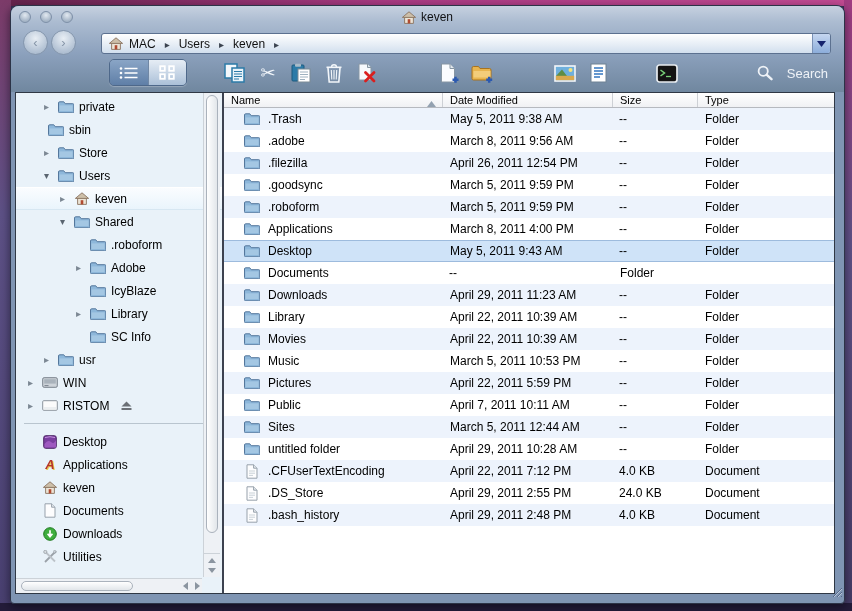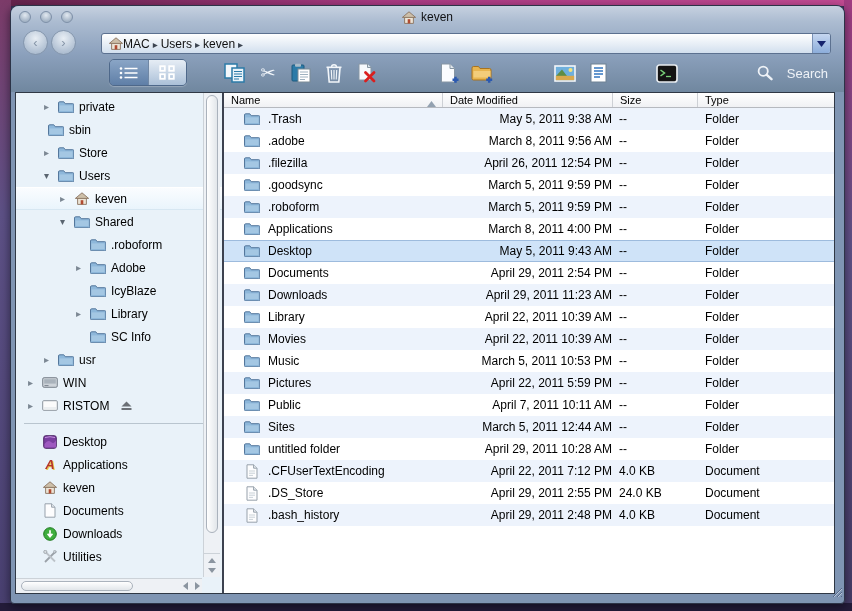--- a/index.html
+++ b/index.html
@@ -33,21 +33,21 @@
   
   .navbtn { position:absolute; top:24px; width:25px; height:25px; border-radius:50%;
     background:radial-gradient(circle at 50% 32%,#e8eef4,#b9c7d8 60%,#9db0c6);
     border:1px solid #8496ad; color:rgba(70,90,115,.55); font-size:13px;
     display:flex; align-items:center; justify-content:center; }
   .navbtn.back { left:12px; } .navbtn.fwd { left:40px; }
   .pathbar { position:absolute; left:90px; right:13px; top:27px; height:21px;
     background:linear-gradient(180deg,#ffffff,#d2dfee);
     border:1px solid #5c7190; border-radius:3px;
     display:flex; align-items:center; padding-left:7px; font-size:12px; color:#111; }
-  .pathbar .crumb { margin:0 0; }
+  .pathbar .crumb { margin:0 6px; }
   .pathbar .psep { margin:0 3px; font-size:10px; color:#3c4450; }
   .path-dd { position:absolute; right:0; top:0; bottom:0; width:18px;
     background:linear-gradient(180deg,#c5d6f0,#8cadda);
     border-left:1px solid #7a91b5; border-radius:0 2px 2px 0;
     display:flex; align-items:center; justify-content:center; }
 
   
   .toolbar { position:absolute; top:48px; left:0; right:0; height:38px; }
   .seg { position:absolute; left:98px; top:5px; height:27px; width:78px; display:flex;
     border:1px solid #4e688a; border-radius:5px; overflow:hidden;
@@ -109,21 +109,21 @@
     border-bottom:1px solid #b6b9bf; font-size:11px; color:#000; flex:0 0 15px; }
   .hcell { display:flex; align-items:center; padding-left:7px; position:relative; }
   .hcell + .hcell { border-left:1px solid #cdd0d5; }
   .hsort { position:absolute; right:6px; top:4px; }
   .lrow { display:grid; grid-template-columns:218px 170px 85px 1fr; height:22px;
     font-size:12px; color:#000; align-items:center; }
   .lrow.stripe { background:#edf3fc; }
   .lrow.sel { background:#cfe3f8; box-shadow:inset 0 1px #9dbbdd, inset 0 -1px #9dbbdd; }
   .cname { display:flex; align-items:center; padding-left:19px; white-space:nowrap; overflow:hidden; }
   .cname .icon { width:18px; flex:0 0 18px; margin-right:7px; }
-  .cdate { padding-left:8px;text-align:right; } .csize { padding-left:7px; } .ctype { padding-left:8px; }
+  .cdate { padding-left:8px; } .csize { padding-left:7px; } .ctype { padding-left:8px; }
 
   .grip { position:absolute; right:1px; bottom:1px; }
 </style>
 </head>
 <body>
 
 <div class="wall-top"></div>
 <div class="wall-left"></div>
 <div class="wall-right"></div>
 <div class="wall-bottom"></div>
@@ -642,21 +642,20 @@
           <div class="lrow">
             <div class="cname">
               <span class="icon">
                 <svg width="16" height="12" viewBox="0 0 16 12">
                   <path d="M0.5 2 q0-1.2 1.2-1.2 h4.1 l1.4 1.9 h7.6 q1 0 1 1 v7 q0 1.1-1.1 1.1 h-13 q-1.2 0-1.2-1.2 z" fill="#8db7da" stroke="#54779c"></path>
                   <path d="M1.5 4.4 h13 v5.6 h-13 z" fill="#a4c7e3"></path>
                 </svg>
               </span>
               <span>Documents</span>
             </div>
-            <div class="cdate">April 29, 2011 2:54 PM</div>
             <div class="csize">--</div>
             <div class="ctype">Folder</div>
           </div>
           <div class="lrow stripe">
             <div class="cname">
               <span class="icon">
                 <svg width="16" height="12" viewBox="0 0 16 12">
                   <path d="M0.5 2 q0-1.2 1.2-1.2 h4.1 l1.4 1.9 h7.6 q1 0 1 1 v7 q0 1.1-1.1 1.1 h-13 q-1.2 0-1.2-1.2 z" fill="#8db7da" stroke="#54779c"></path>
                   <path d="M1.5 4.4 h13 v5.6 h-13 z" fill="#a4c7e3"></path>
                 </svg>

